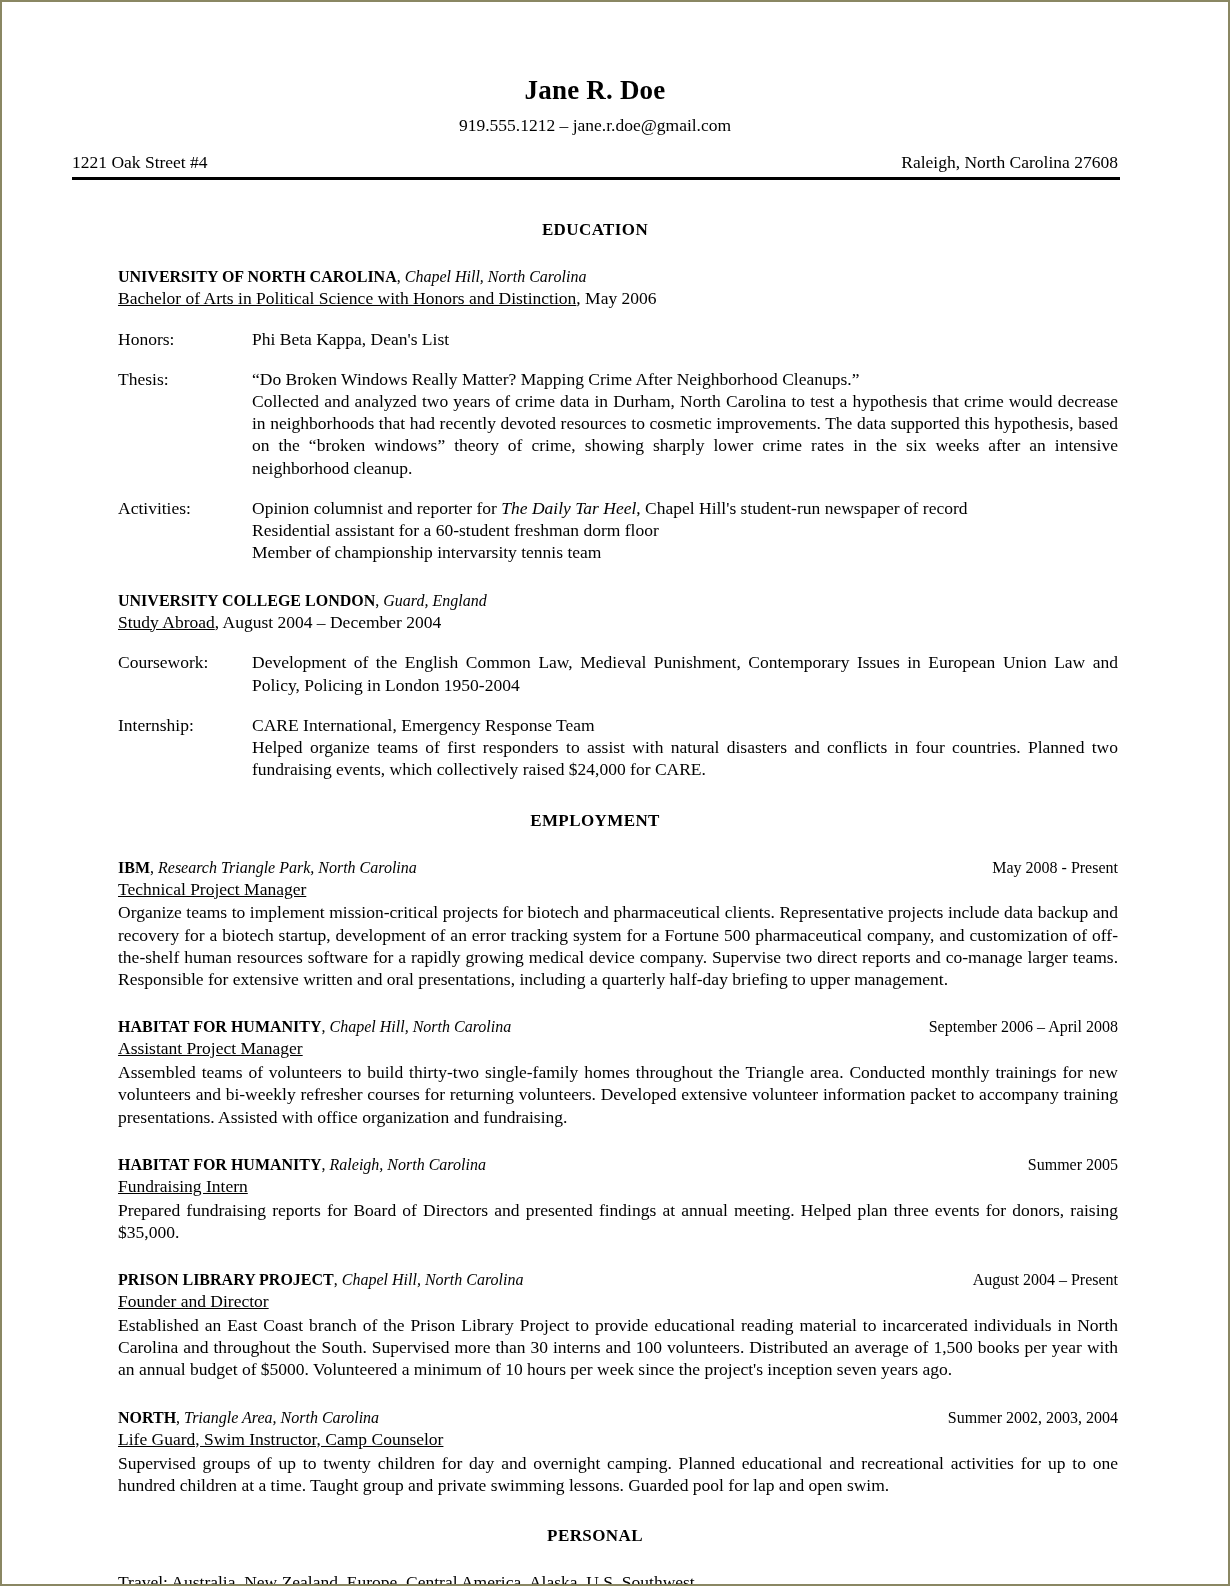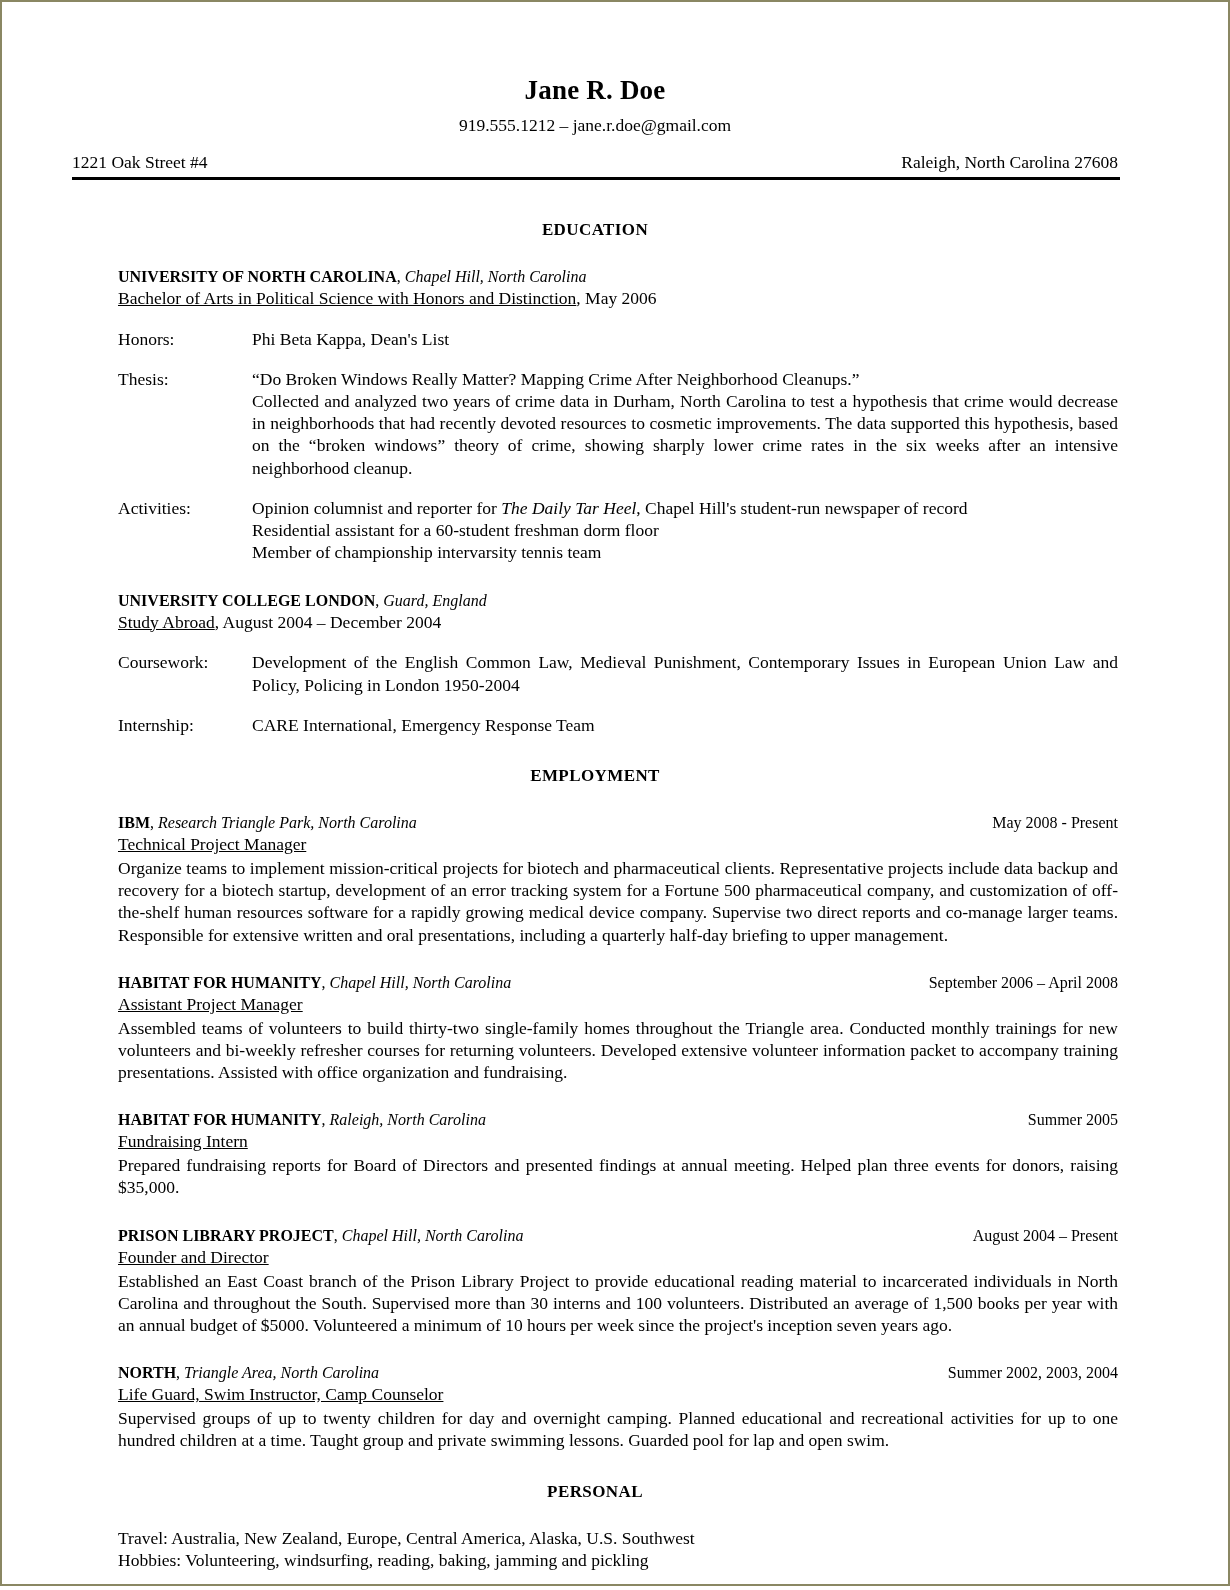--- a/index.html
+++ b/index.html
@@ -190,20 +190,21 @@
           <span class="k">Coursework:</span>
           <span class="v">
               <span class="sub">Development of the English Common Law, Medieval Punishment, Contemporary Issues in European Union Law and Policy, Policing in London 1950-2004</span>
             </span>
         </div>
 
         <div class="kv">
           <span class="k">Internship:</span>
           <span class="v">
             <span class="plain">CARE International, Emergency Response Team</span>
+            <span class="sub">Helped organize teams of first responders to assist with natural disasters and conflicts in four countries. Planned two fundraising events, which collectively raised $24,000 for CARE.</span>
           </span>
         </div>
       </div>
 
     </div>
 
     <div class="section-head tight">EMPLOYMENT</div>
 
     <div class="block">
 

